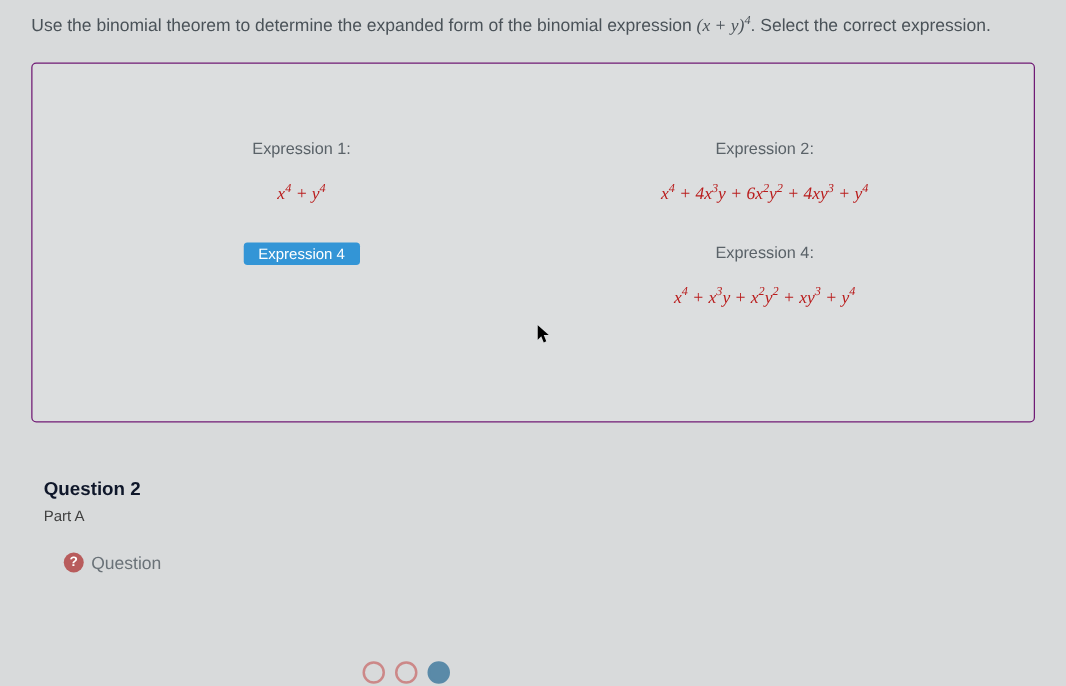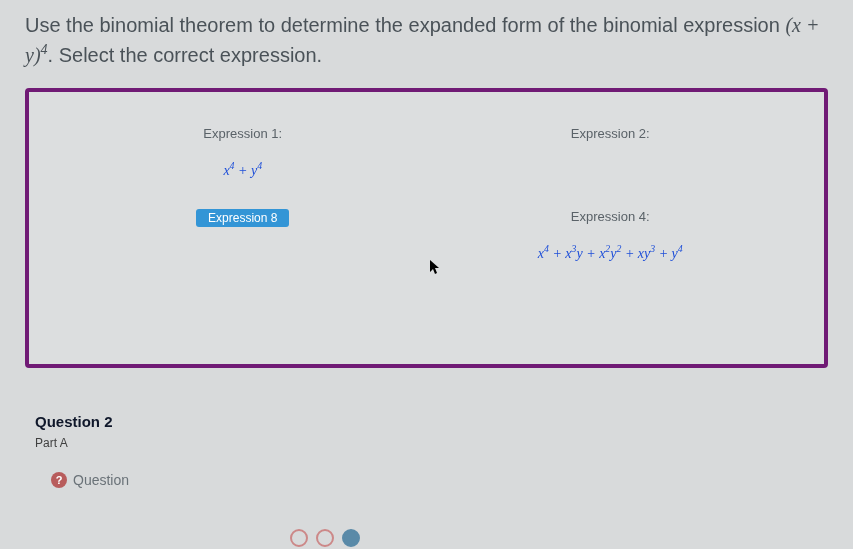--- a/index.html
+++ b/index.html
@@ -10,54 +10,54 @@
     body {
       font-family: 'Segoe UI', Arial, sans-serif;
       background: #d8dadb;
       width: 853px;
       height: 549px;
       overflow: hidden;
       color: #4a5258;
       padding: 0 25px;
     }
     .instruction {
-      font-size: 20px;
+      font-size: 14px;
       line-height: 1.5;
       margin-top: 10px;
       margin-bottom: 18px;
       color: #4a5258;
     }
     .math {
       font-family: 'Cambria Math', 'Times New Roman', serif;
       font-style: italic;
     }
     .panel {
       background: #dcdedf;
-      border: 4px solid #701a75;
+      border: 1px solid #701a75;
       border-radius: 4px;
-      padding: 34px 30px 60px 30px;
+      padding: 60px 30px 60px 30px;
       min-height: 280px;
     }
     .grid {
       display: flex;
       flex-wrap: wrap;
     }
     .cell {
       width: 50%;
       text-align: center;
       margin-bottom: 30px;
     }
     .expr-label {
       font-size: 13px;
       color: #5a6268;
       margin-bottom: 22px;
     }
     .expr-body {
       font-size: 14px;
-      color: #1d4ed8;
+      color: #b91c1c;
       font-family: 'Cambria Math', 'Times New Roman', serif;
       font-style: italic;
     }
     sup {
       font-size: 0.7em;
       vertical-align: super;
       line-height: 0;
     }
     .btn-selected {
       background: #3395d6;
@@ -136,25 +136,26 @@
 <div class="panel">
   <div class="grid">
 
     <div class="cell">
       <div class="expr-label">Expression 1:</div>
       <div class="expr-body">x<sup>4</sup> + y<sup>4</sup></div>
     </div>
 
     <div class="cell">
       <div class="expr-label">Expression 2:</div>
+      <div class="expr-body">x<sup>4</sup> + 4x<sup>3</sup>y + 6x<sup>2</sup>y<sup>2</sup> + 4xy<sup>3</sup> + y<sup>4</sup></div>
     </div>
 
     <div class="cell">
       <div class="expr-label">
-        <span class="btn-selected">Expression 8</span>
+        <span class="btn-selected">Expression 4</span>
       </div>
     </div>
 
     <div class="cell">
       <div class="expr-label">Expression 4:</div>
       <div class="expr-body">x<sup>4</sup> + x<sup>3</sup>y + x<sup>2</sup>y<sup>2</sup> + xy<sup>3</sup> + y<sup>4</sup></div>
     </div>
 
   </div>
 </div>

